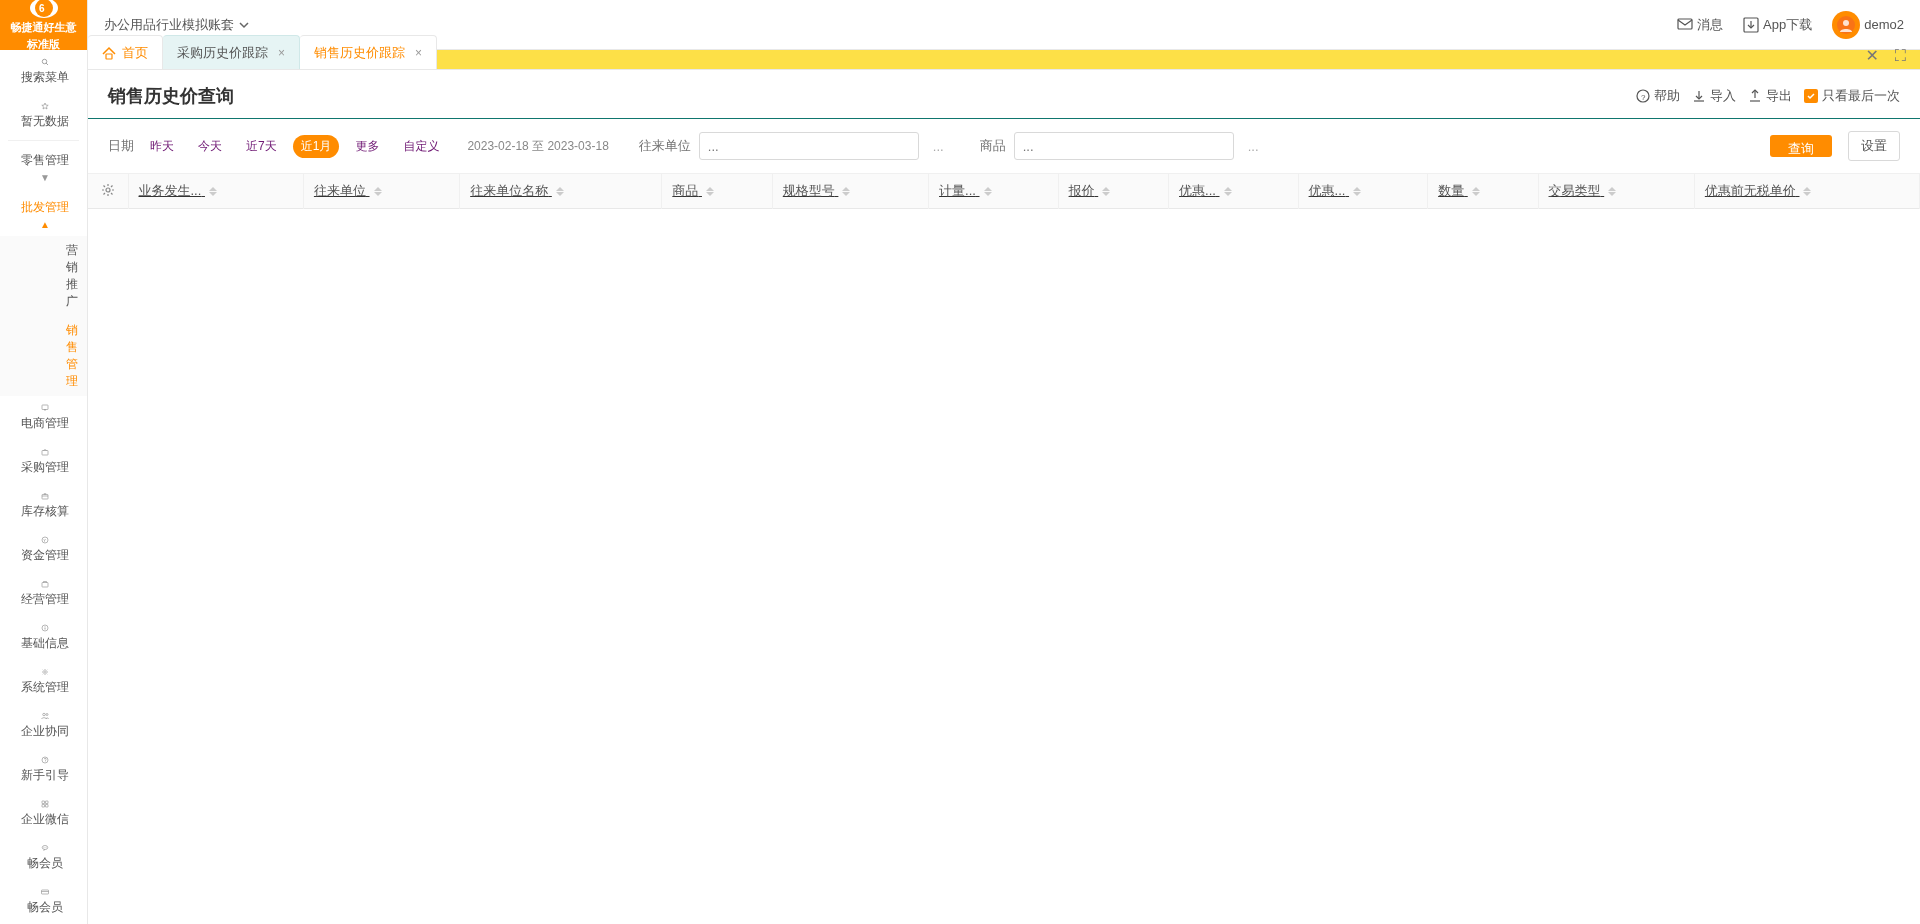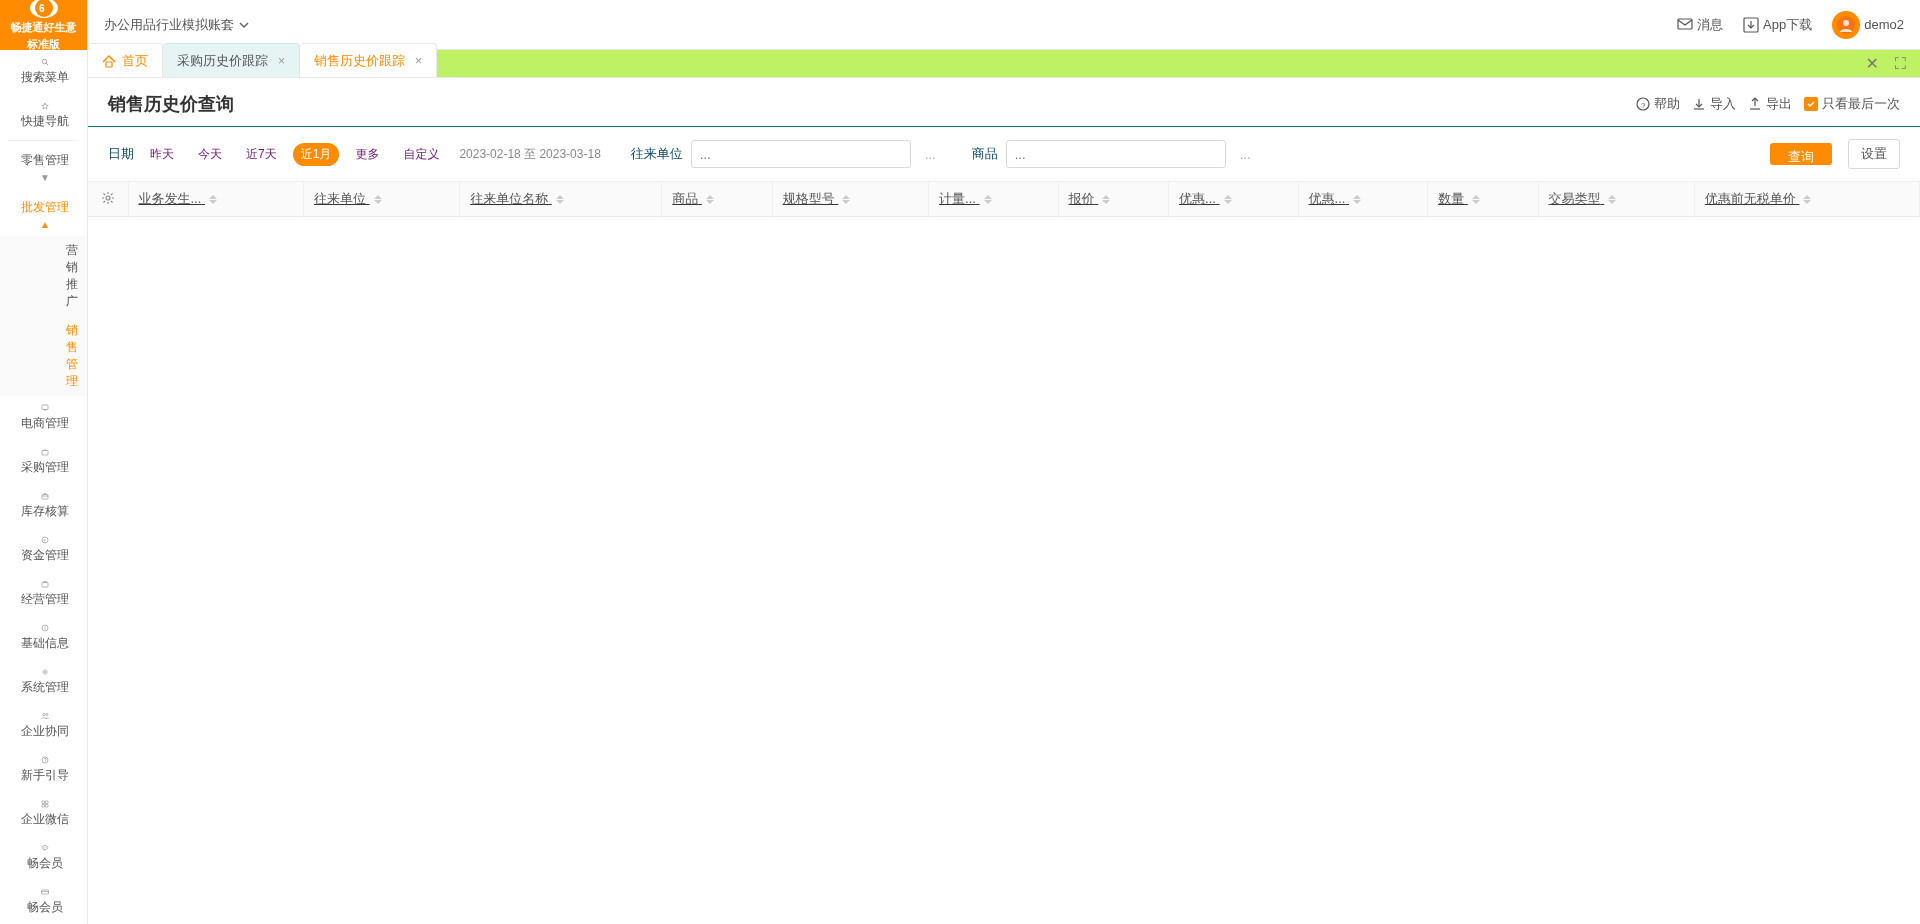--- a/index.html
+++ b/index.html
@@ -105,22 +105,22 @@
       background: #ff8c00;
       color: #fff;
       display: flex;
       align-items: center;
       justify-content: center;
       font-size: 11px;
     }
 
     
     .tabs-bar {
-      height: 28px;
-      background: #bef264;
+      height: 20px;
+      background: #fde047;
       display: flex;
       align-items: flex-end;
       border-bottom: 1px solid #e8e8e8;
       padding-left: 0;
     }
     .tab {
       height: 34px;
       padding: 0 14px;
       display: flex;
       align-items: center;
@@ -224,42 +224,42 @@
       gap: 10px;
       border-bottom: 1px solid #f0f0f0;
     }
     .filter-group {
       display: flex;
       align-items: center;
       gap: 8px;
       flex-wrap: wrap;
     }
     .filter-label {
-      color: #0c4a6e;
+      color: #737373;
       font-size: 13px;
       white-space: nowrap;
     }
     .date-btn {
       padding: 3px 8px;
       border: none;
       background: none;
       cursor: pointer;
       font-size: 12px;
       color: #701a75;
       border-radius: 3px;
     }
     .date-btn.active {
       background: #ff8c00;
       color: #fff;
       border-radius: 12px;
     }
     .date-range {
       font-size: 12px;
       color: #888;
-      margin-left: 4px;
+      margin-left: 12px;
     }
     .filter-input-group {
       display: flex;
       align-items: center;
       gap: 8px;
       margin-left: 20px;
     }
     .filter-input {
       width: 220px;
       height: 28px;
@@ -403,21 +403,21 @@
     <svg width="16" height="16" viewBox="0 0 16 16" fill="none">
       <circle cx="7" cy="7" r="4.5" stroke="#888" stroke-width="1.5"></circle>
       <line x1="10.5" y1="10.5" x2="13.5" y2="13.5" stroke="#888" stroke-width="1.5" stroke-linecap="round"></line>
     </svg>
     <span>搜索菜单</span>
   </div>
   <div class="sidebar-menu-item">
     <svg width="16" height="16" viewBox="0 0 16 16" fill="none">
       <polygon points="8,2 9.8,6.2 14.4,6.5 11,9.5 12,14 8,11.5 4,14 5,9.5 1.6,6.5 6.2,6.2" stroke="#888" stroke-width="1.2" fill="none"></polygon>
     </svg>
-    <span>快捷导航</span>
+    <span>暂无数据</span>
   </div>
   <div class="sidebar-divider"></div>
   <div class="sidebar-menu-item">
     <svg width="16" height="16" viewBox="0 0 16 16" fill="none">
       <rect x="2" y="7" width="12" height="7" stroke="#888" stroke-width="1.2" rx="1"></rect>
       <path d="M2 7 L4 2 h8 L14 7" stroke="#888" stroke-width="1.2"></path>
       <circle cx="8" cy="10" r="1.5" stroke="#888" stroke-width="1.2"></circle>
     </svg>
     <span>零售管理</span>
     <span class="arrow-icon">▼</span>

